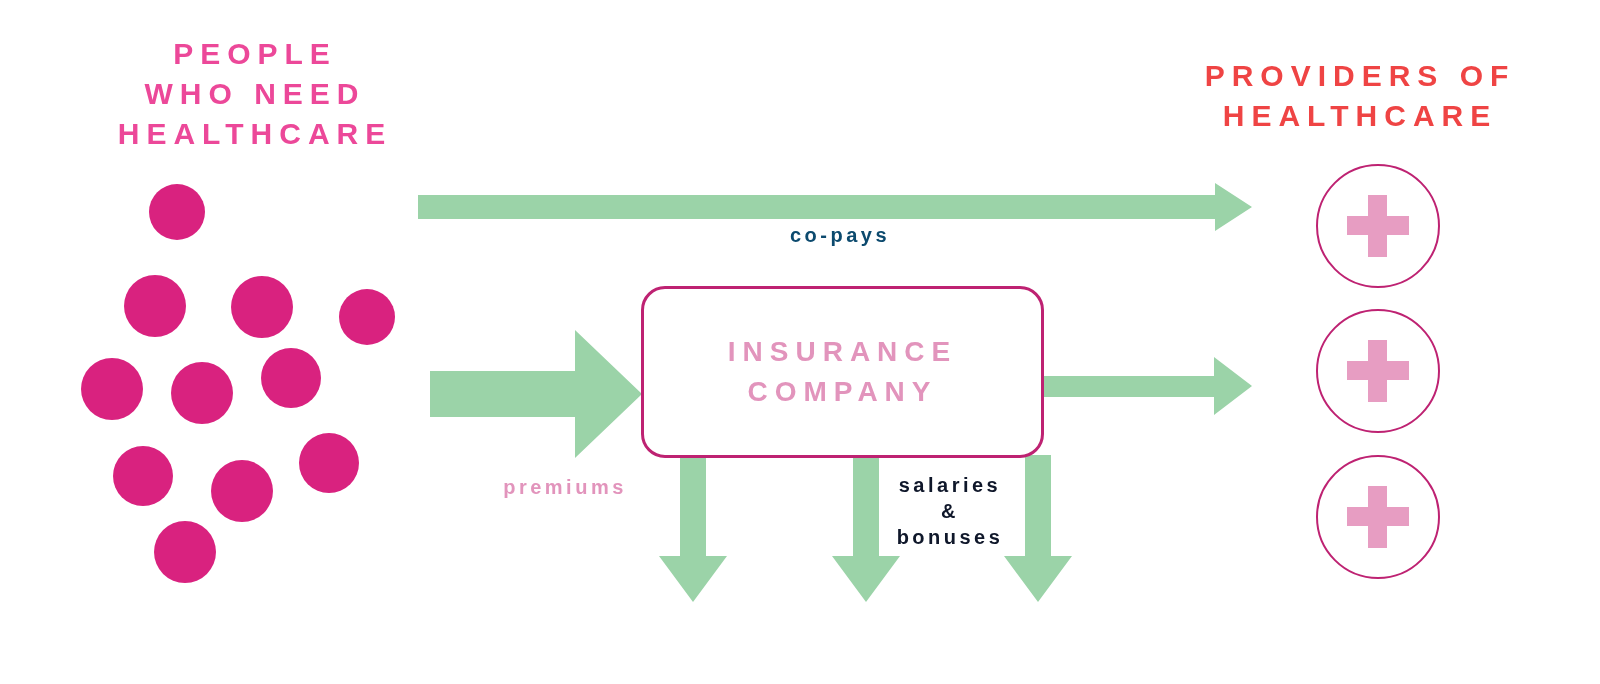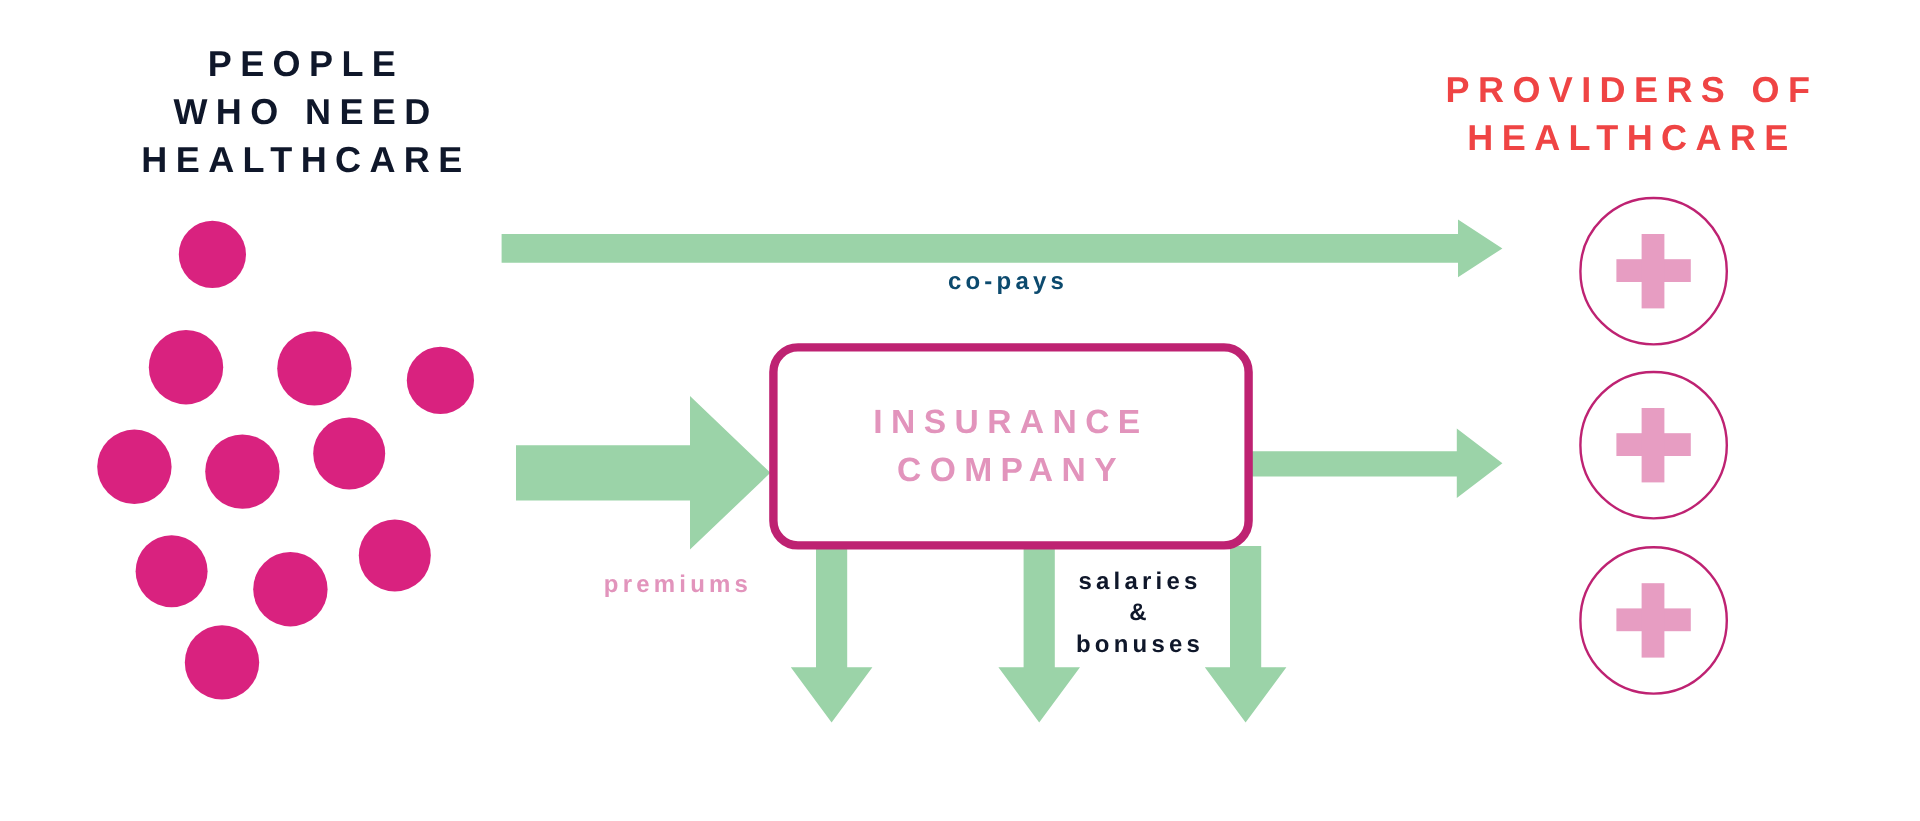--- a/index.html
+++ b/index.html
@@ -54,21 +54,21 @@
     background: #E79DC2;
   }
 
   
   #insurance-box {
     position: absolute;
     left: 641px;
     top: 286px;
     width: 403px;
     height: 172px;
-    border: 7px solid #737373;
+    border: 3px solid #737373;
     border-radius: 24px;
     box-sizing: border-box;
     background: #ffffff;
     display: flex;
     align-items: center;
     justify-content: center;
     z-index: 5;
   }
   #insurance-box-label {
     color: #E294BC;
@@ -104,21 +104,21 @@
   }
 
   
   .arrow-svg { position: absolute; overflow: visible; }
 </style>
 </head>
 <body>
 
 <div id="canvas">
 
-  <div class="heading" id="heading-left" style="color: #0f172a;">PEOPLE
+  <div class="heading" id="heading-left" style="color: #ec4899;">PEOPLE
 WHO NEED
 HEALTHCARE</div>
 
   <div class="heading" id="heading-right" style="color: #ef4444;">PROVIDERS OF
 HEALTHCARE</div>
 
   <div id="people-cluster" class="abs" style="left:0;top:0;width:420px;height:620px;">
       <div class="person-dot" style="left: 149px; top: 184px; width: 56px; height: 56px; background: rgb(217, 34, 127);"></div>
       <div class="person-dot" style="left: 124px; top: 275px; width: 62px; height: 62px; background: rgb(217, 34, 127);"></div>
       <div class="person-dot" style="left: 231px; top: 276px; width: 62px; height: 62px; background: rgb(217, 34, 127);"></div>

